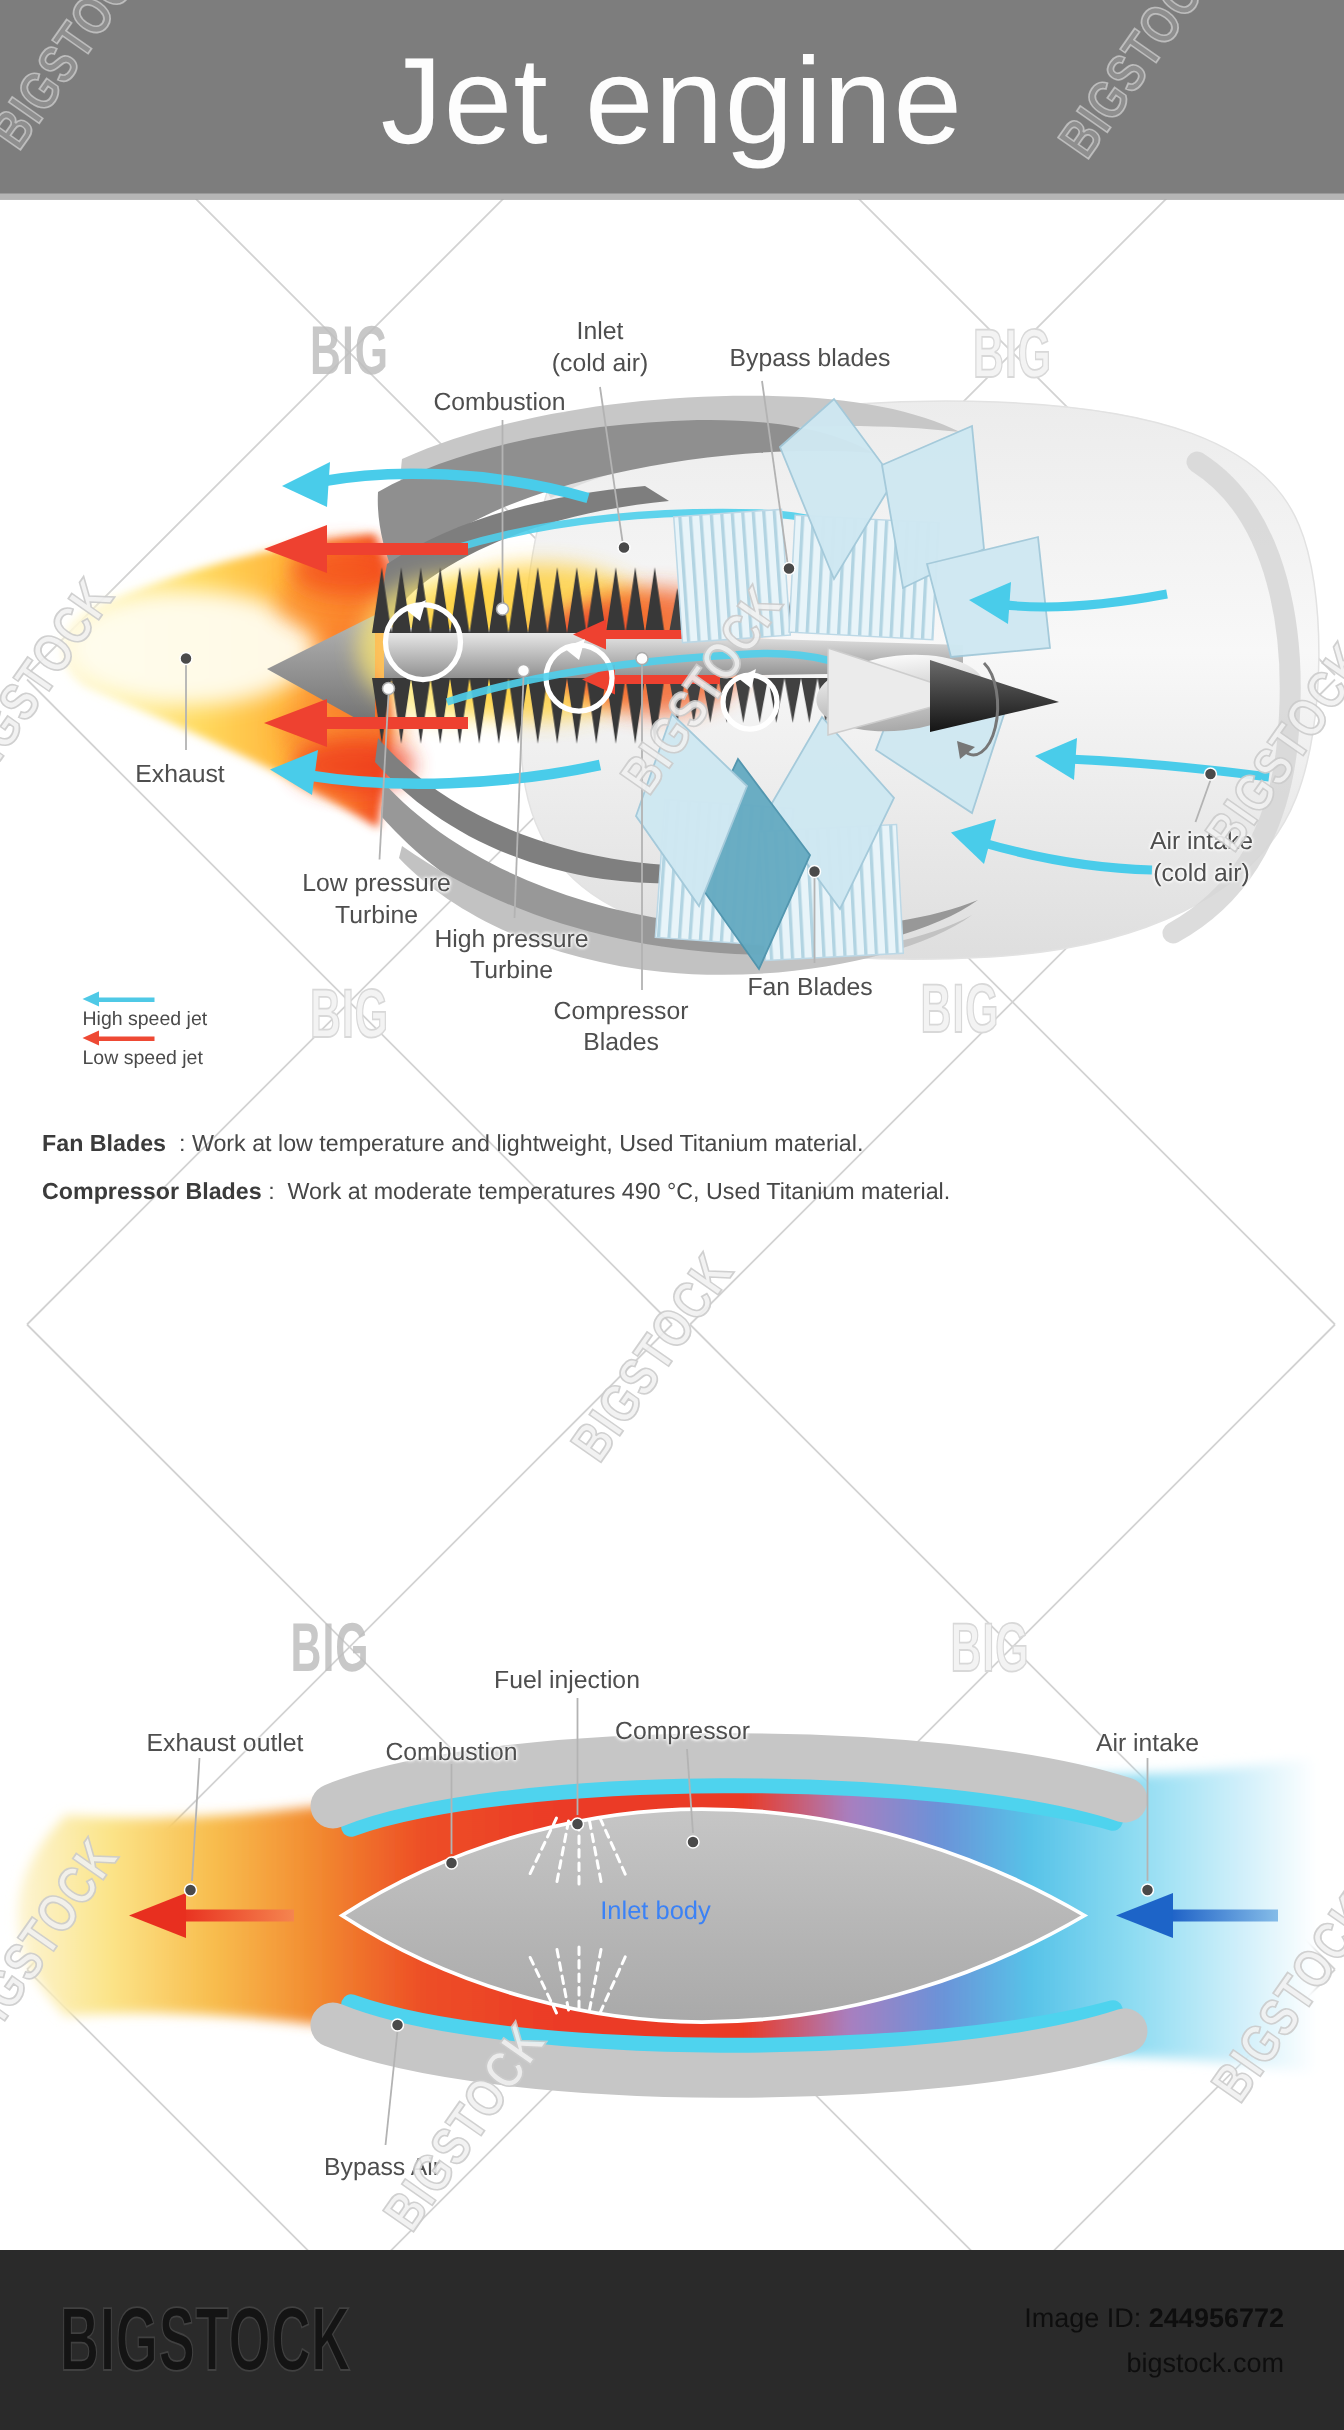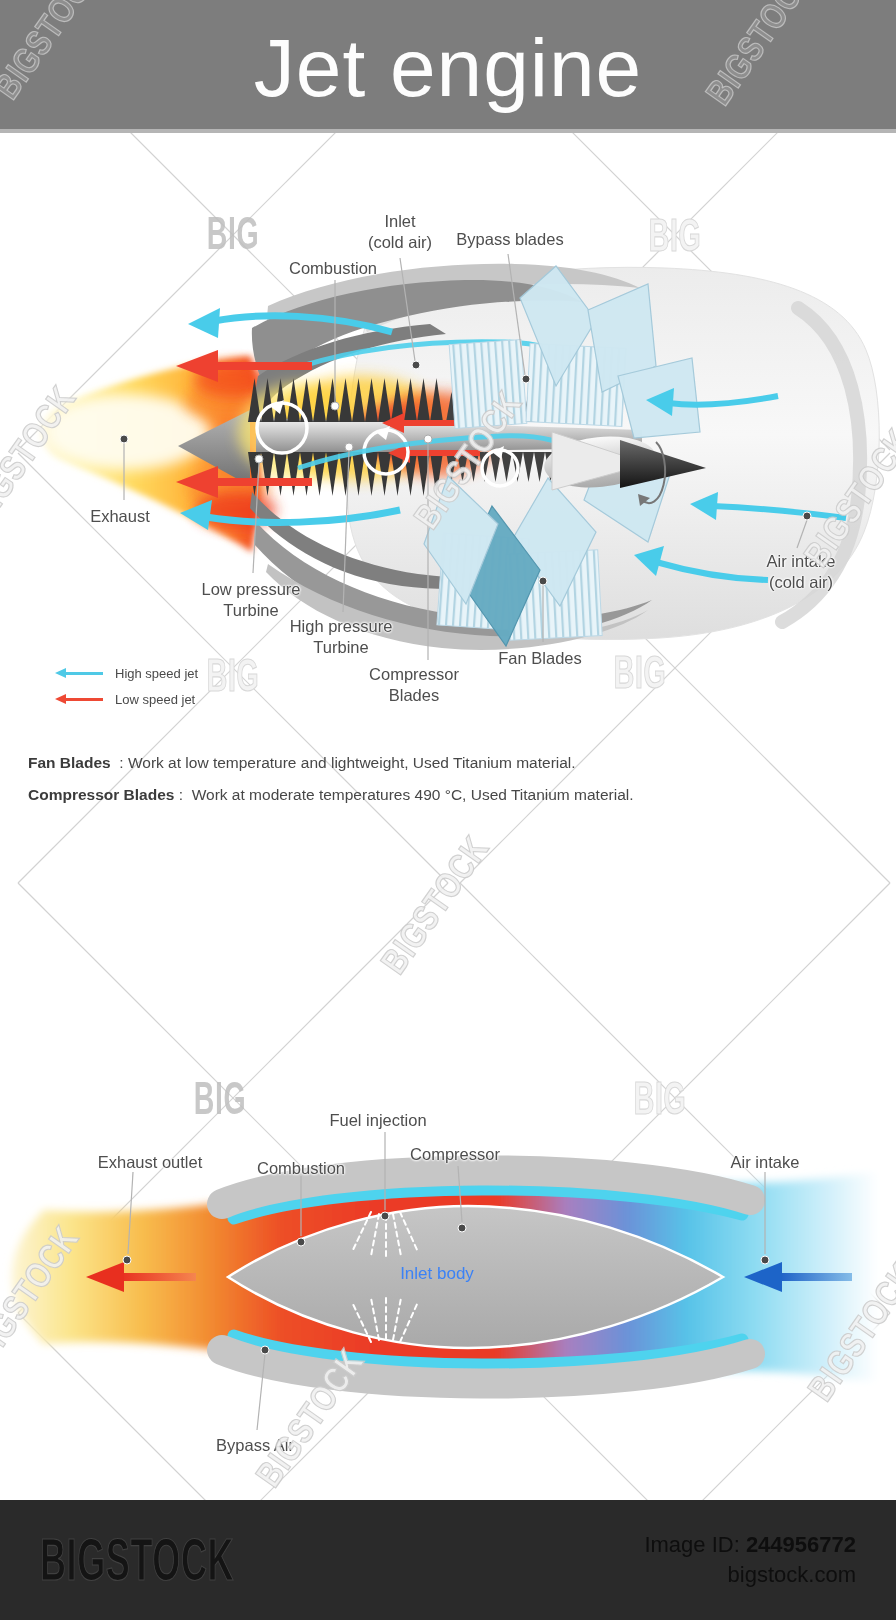--- a/index.html
+++ b/index.html
@@ -18,39 +18,39 @@
   .wm-stock{font-size:36px;letter-spacing:1px;color:#f1f1f1;-webkit-text-stroke:1.2px #cccccc;
             transform:translate(-50%,-50%) rotate(-55deg) scaleX(.8);opacity:.9;}
   .wm-stock.onbanner{color:rgba(255,255,255,.16);-webkit-text-stroke:1.2px rgba(255,255,255,.5);z-index:6;}
   
   .lbl{position:absolute;transform:translateX(-50%);text-align:center;font-size:16.5px;color:#4e4e4e;
        line-height:20.5px;white-space:nowrap;z-index:3;
        text-shadow:0 0 2px #fff,0 0 2px #fff,0 0 3px #fff,0 0 3px #fff;}
   .lbl.white{color:#3b82f6;text-shadow:none;font-size:17px;}
   
   .legend{position:absolute;left:55px;top:660px;z-index:3;}
-  .leg-row{display:flex;align-items:center;height:26px;}
+  .leg-row{display:flex;align-items:flex-start;height:26px;flex-direction:column;}
   .leg-arrow{position:relative;width:48px;height:12px;margin-right:12px;}
   .leg-line{position:absolute;right:0;top:5px;width:38px;height:2.5px;}
   .leg-head{position:absolute;left:0;top:1px;width:0;height:0;border-top:5px solid transparent;
             border-bottom:5px solid transparent;border-right:11px solid;}
   .cyan .leg-line{background:#4fc9e6;} .cyan .leg-head{border-right-color:#4fc9e6;}
   .red  .leg-line{background:#ee4934;} .red  .leg-head{border-right-color:#ee4934;}
   .leg-text{font-size:13px;color:#4a4a4a;}
   
   .info{position:absolute;left:16px;top:753px;width:878px;z-index:3;margin-left:12px;}
   .info p{margin:0 0 11px 0;font-size:15.5px;line-height:20.5px;color:#474747;}
   .info b{color:#3b3b3b;font-weight:700;}
   .info .rest{white-space:pre-wrap;}
   
   .footer{position:absolute;left:0;top:1500px;width:896px;height:120px;background:#2a2a2a;z-index:6;
           display:flex;align-items:center;justify-content:space-between;padding:0 40px;box-sizing:border-box;}
   .footer-logo{font-size:60px;font-weight:700;letter-spacing:1px;color:#141414;
                -webkit-text-stroke:1.2px #404040;transform:scaleX(.6);transform-origin:left center;line-height:1;}
-  .footer-right{text-align:right;font-size:22px;line-height:30px;color:#0e0e0e;}
+  .footer-right{text-align:right;font-size:18px;line-height:30px;color:#0e0e0e;}
   .footer-right .id{font-weight:700;}
   svg{display:block;}
 </style>
 </head>
 <body>
 
 <div class="page">
 
   <svg class="abs" style="left:0;top:0;z-index:0" width="896" height="1620" viewBox="0 0 896 1620">
     <g stroke="#c7c7c7" stroke-width="1.2" opacity=".8">
@@ -278,21 +278,21 @@
       <circle cx="428" cy="259" r="4" fill="#fdfdfd" stroke="#aaaaaa"></circle>
       <circle cx="543" cy="401" r="4" fill="#4a4a4a" stroke="#ffffff"></circle>
       <circle cx="807" cy="336" r="4" fill="#4a4a4a" stroke="#ffffff"></circle>
     </g>
   </svg>
 
   <div class="lbl" style="left:400px;top:211px">
     <div>Inlet</div>
       <div>(cold air)</div>
   </div>
-  <div class="lbl" style="left:510px;top:229px">Bypass blades</div>
+  <div class="lbl" style="left:540px;top:229px">Bypass blades</div>
   <div class="lbl" style="left:333px;top:258px">Combustion</div>
   <div class="lbl" style="left:120px;top:506px">Exhaust</div>
   <div class="lbl" style="left:251px;top:579px">
     <div>Low pressure</div>
       <div>Turbine</div>
   </div>
   <div class="lbl" style="left:341px;top:616px">
     <div>High pressure</div>
       <div>Turbine</div>
   </div>

